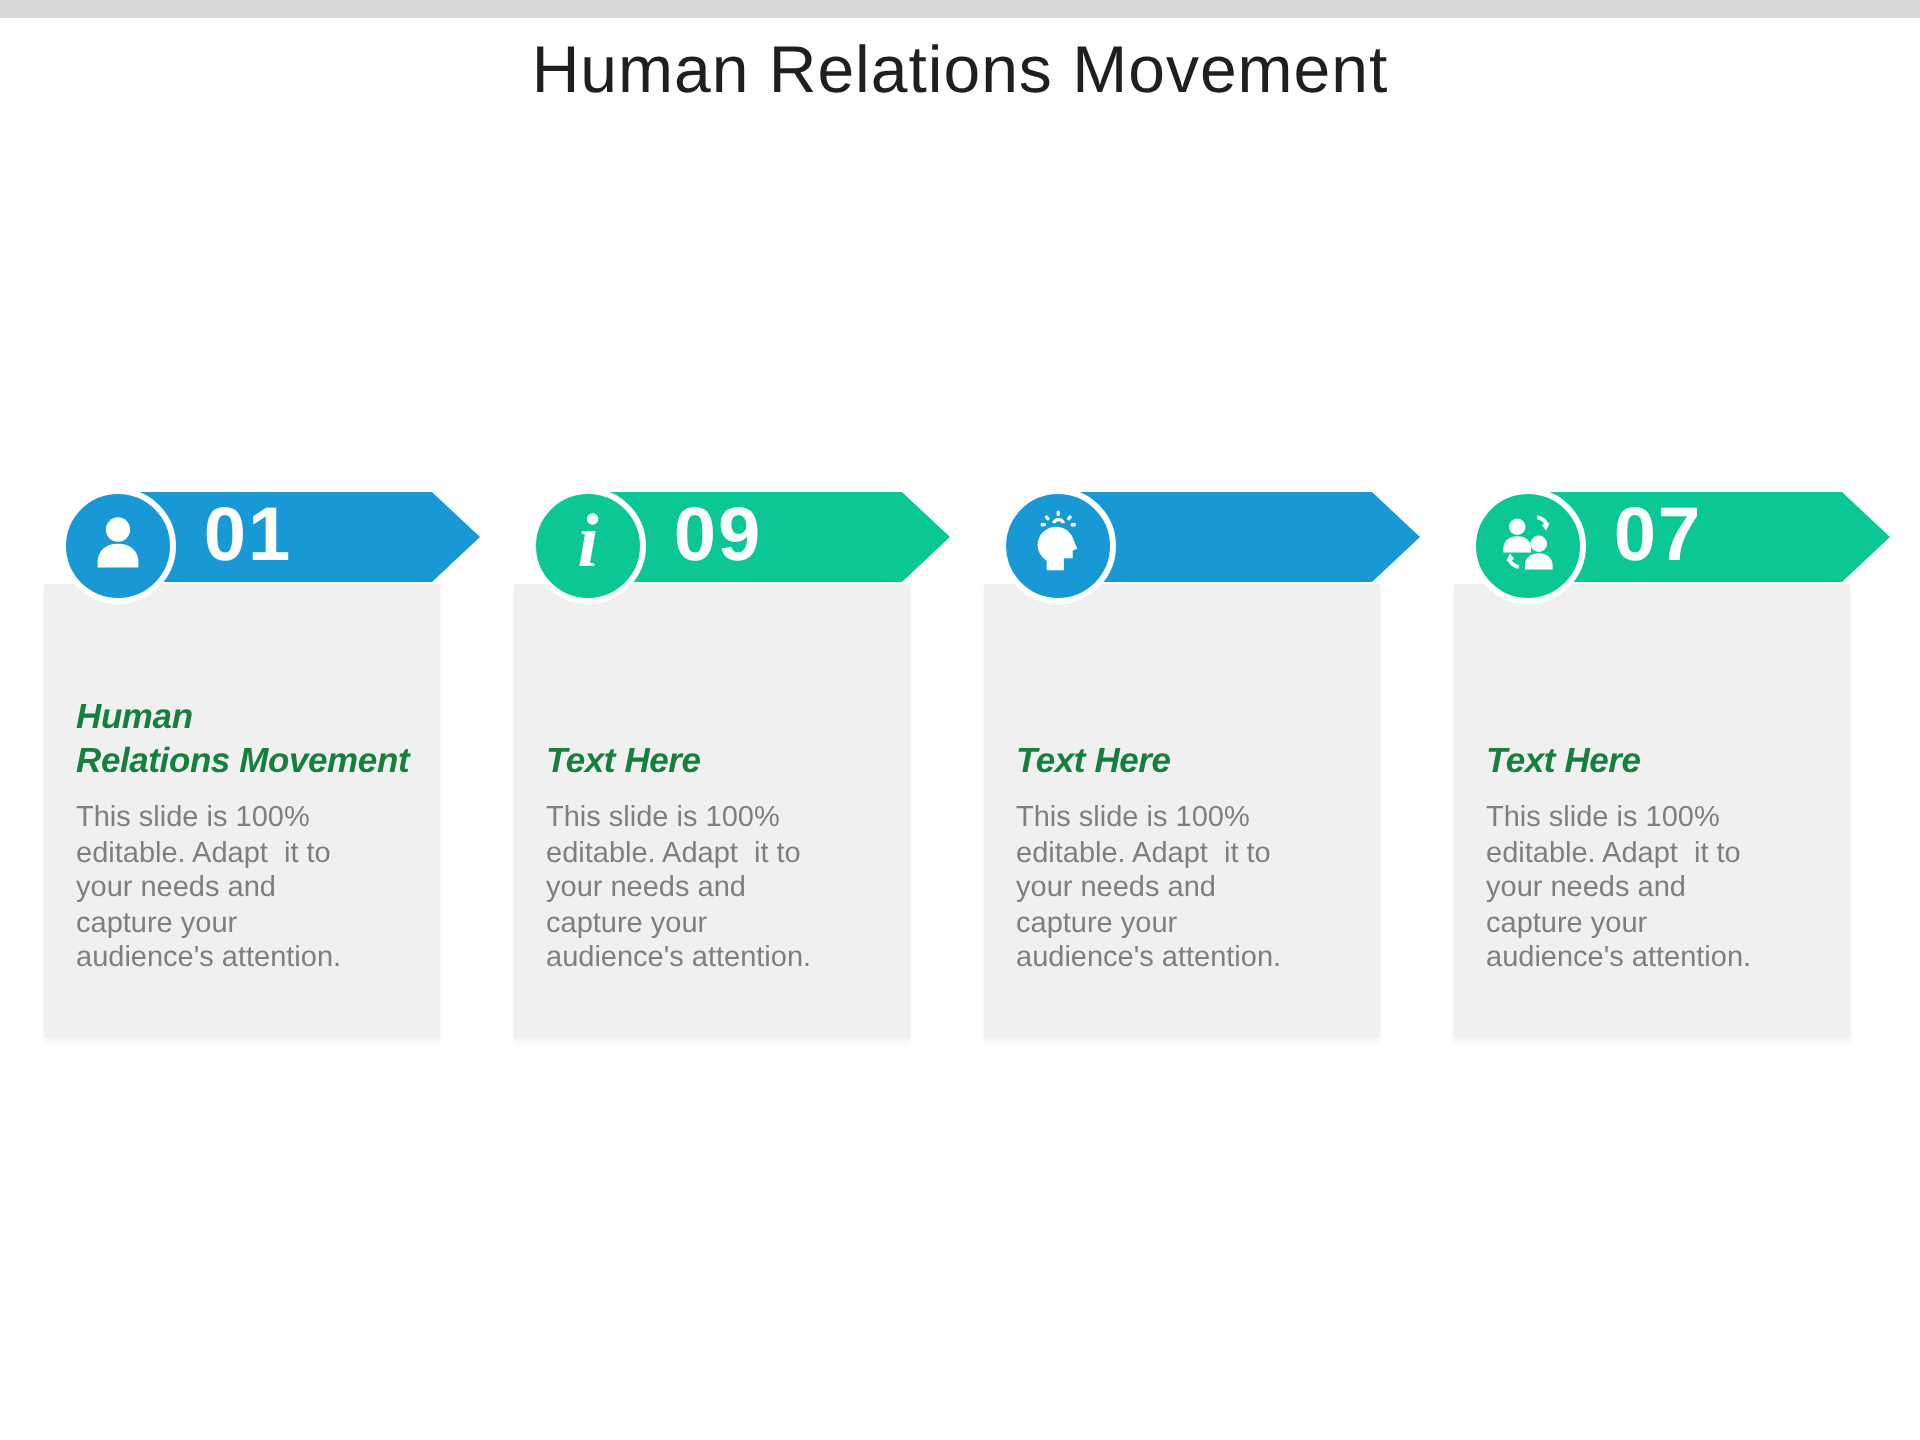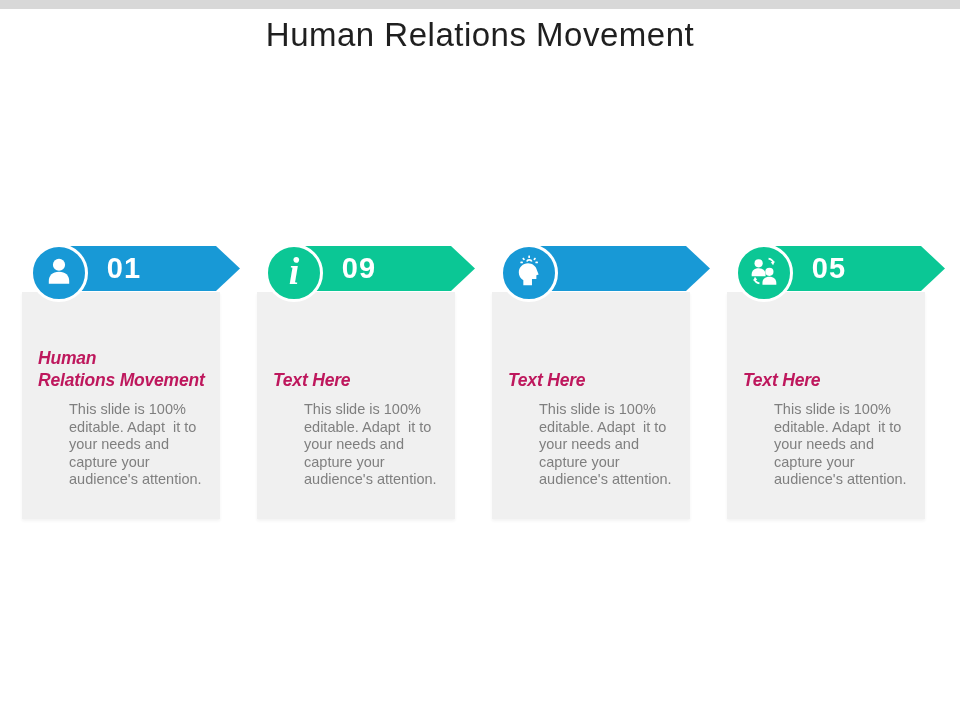--- a/index.html
+++ b/index.html
@@ -41,21 +41,21 @@
     clip-path: polygon(0 0, calc(100% - 24px) 0, 100% 50%, calc(100% - 24px) 100%, 0 100%);
     z-index: 1;
   }
   .step-number {
     position: absolute;
     left: 34px; right: 28px; top: 3px;
     height: 45px;
     line-height: 45px;
     text-align: center;
     color: #ffffff;
-    font-size: 29px;
+    font-size: 38px;
     font-weight: bold;
     letter-spacing: 1px;
     z-index: 3;
   }
   .step-circle {
     position: absolute;
     left: 8px; top: 1px;
     width: 58px; height: 58px;
     box-sizing: border-box;
     border: 3px solid #ffffff;
@@ -88,32 +88,31 @@
     box-shadow: 0 2px 3px rgba(0,0,0,0.05);
     padding: 50px 10px 0 16px;
   }
   .box-heading {
     min-height: 50px;
     display: flex;
     align-items: flex-end;
     font-size: 17.5px;
     font-weight: bold;
     font-style: italic;
-    color: #be185d;
+    color: #15803d;
     line-height: 1.3;
     white-space: pre-line;
     letter-spacing: -0.2px;
   }
   .box-body {
     margin-top: 9px;
     font-size: 14.5px;
     line-height: 1.21;
     color: var(--body_text);
     white-space: pre-wrap;
-    margin-left: 31px;
   }
 </style>
 </head>
 <body>
 
 <div class="slide">
   <div class="top-strip"></div>
   <div class="slide-title">Human Relations Movement</div>
 
   <div class="column col-1" data-accent="blue">
@@ -174,21 +173,21 @@
       <div class="box-body">This slide is 100%
 editable. Adapt  it to
 your needs and
 capture your
 audience's attention.</div>
     </div>
   </div>
 
   <div class="column col-4" data-accent="green">
     <div class="banner"></div>
-    <div class="step-number">05</div>
+    <div class="step-number">07</div>
     <div class="step-circle">
       <span>
         <svg viewBox="0 0 24 24">
           <circle cx="8.2" cy="6.6" r="2.9"></circle>
           <path d="M8.2 10c-3.1 0-4.9 1.8-4.9 4.3v1.4h9.8v-1.4c0-2.5-1.8-4.3-4.9-4.3z"></path>
           <circle cx="15.8" cy="12.6" r="2.9"></circle>
           <path d="M15.8 16c-3.1 0-4.9 1.8-4.9 4.3v1.4h9.8v-1.4c0-2.5-1.8-4.3-4.9-4.3z"></path>
           <path d="M15.2 3.2a4.6 4.6 0 0 1 3.6 3.1" fill="none" stroke="#ffffff" stroke-width="1.3"></path>
           <polygon points="19.6,5.2 18.4,8 16.8,5.9"></polygon>
           <path d="M8.8 20.8a4.6 4.6 0 0 1-3.6-3.1" fill="none" stroke="#ffffff" stroke-width="1.3"></path>

